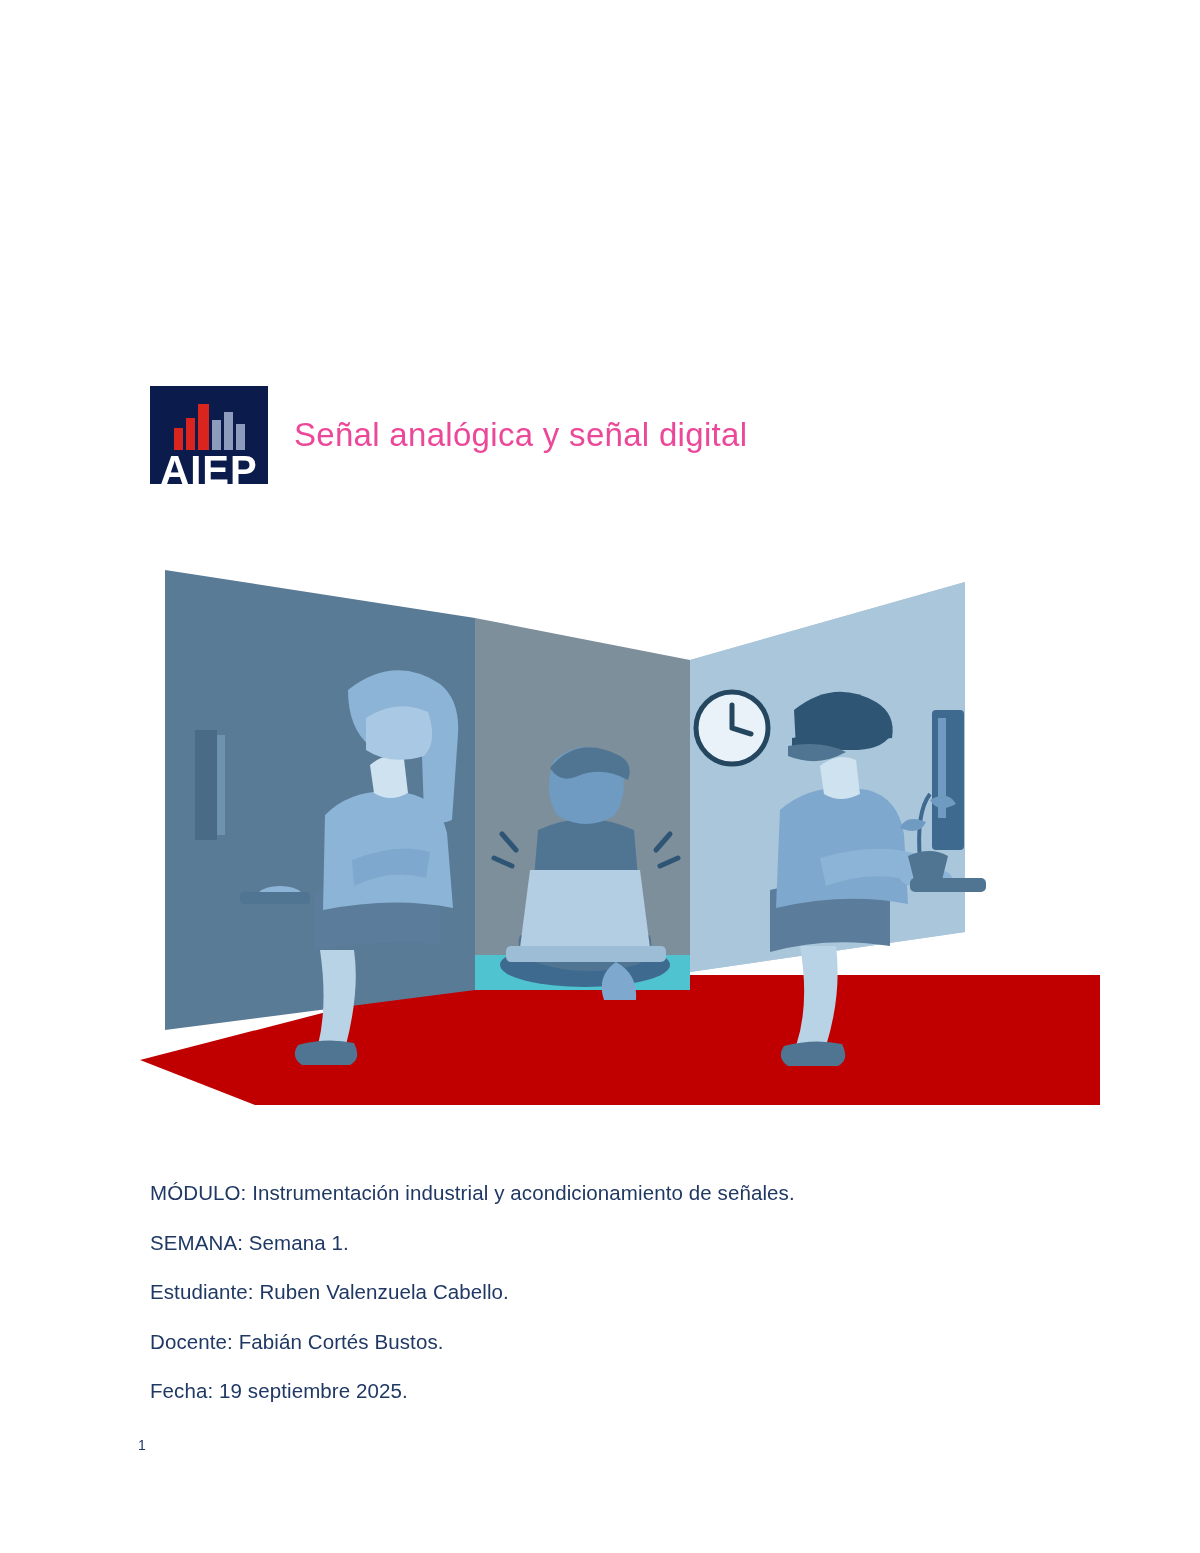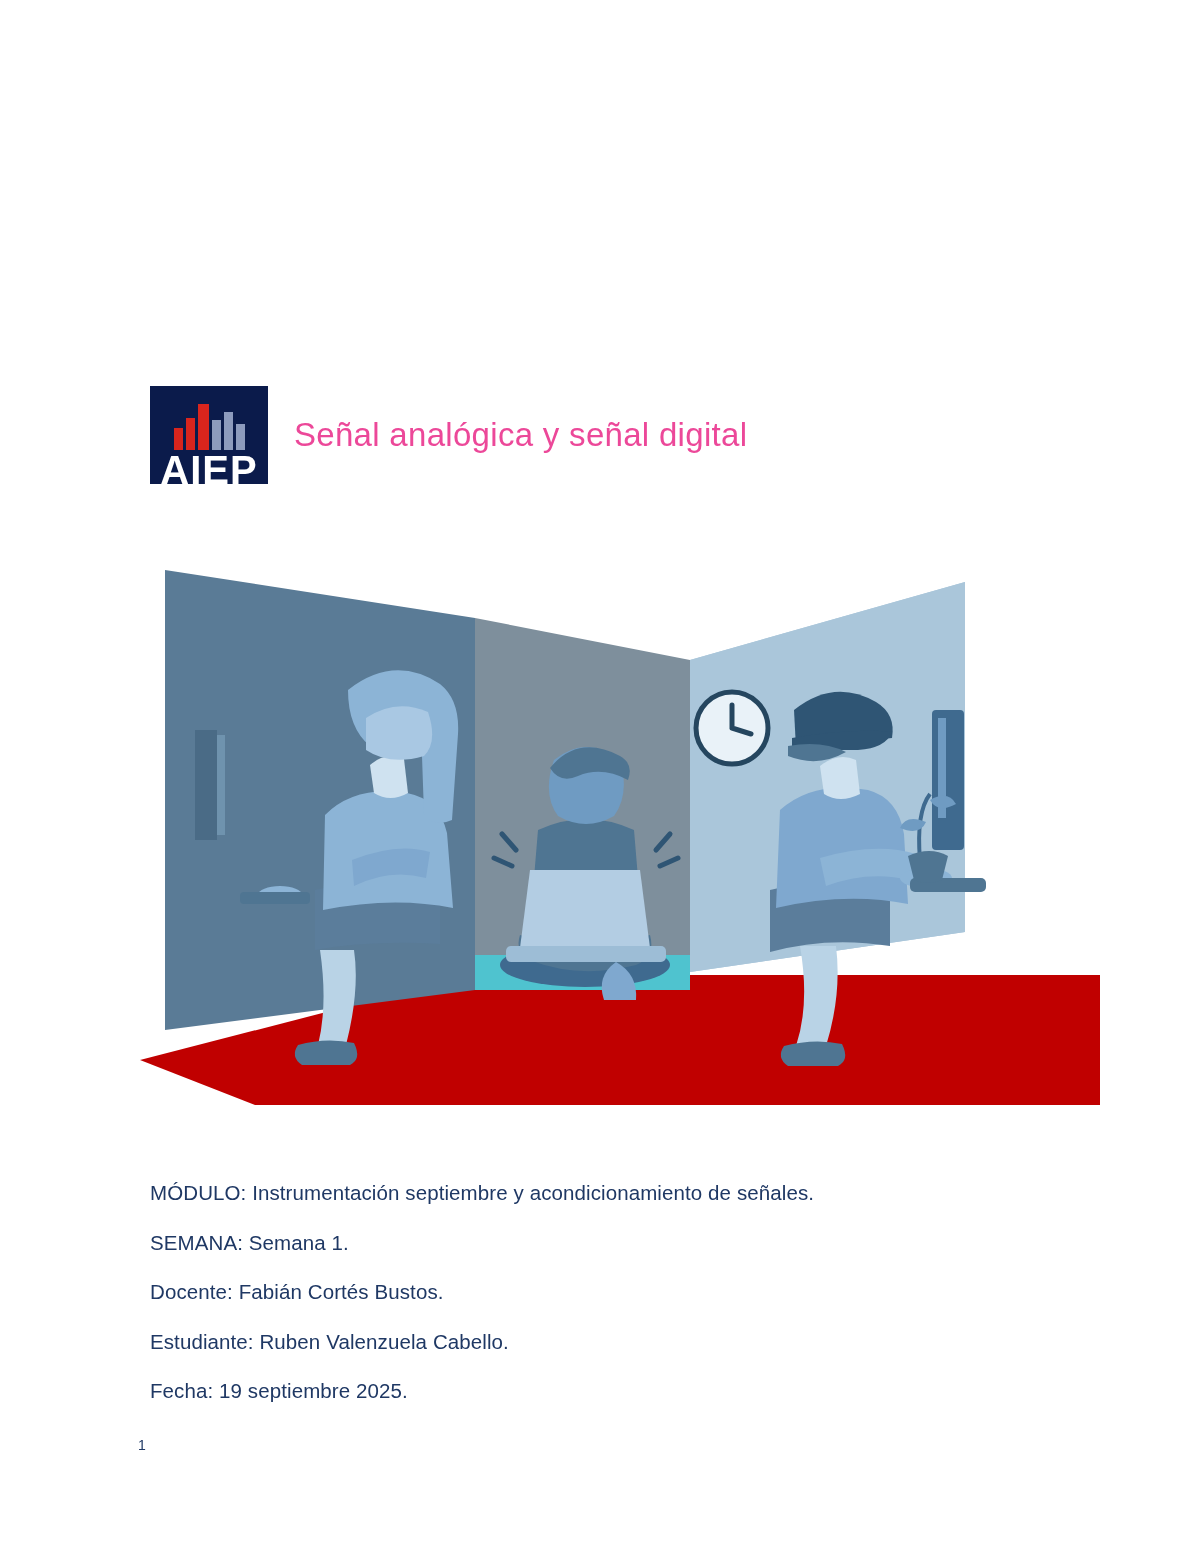--- a/index.html
+++ b/index.html
@@ -224,22 +224,22 @@
 
         <path d="M800 300 q-4 -48 10 -66" stroke="#3f6a8f" stroke-width="4" fill="none"></path>
         <path d="M810 240 q18 -10 26 4 q-18 10 -26 -4 z" fill="#6f9bc2"></path>
         <path d="M806 262 q-20 -8 -26 6 q20 8 26 -6 z" fill="#6f9bc2"></path>
         <path d="M788 296 q22 -10 40 0 l-6 24 q-14 6 -28 0 z" fill="#4f7592"></path>
       </g>
     </svg>
   </div>
 
   <div class="meta">
-    <div class="meta-line">MÓDULO: Instrumentación septiembre y acondicionamiento de señales.</div>
+    <div class="meta-line">MÓDULO: Instrumentación industrial y acondicionamiento de señales.</div>
     <div class="meta-line">SEMANA: Semana 1.</div>
+    <div class="meta-line">Estudiante: Ruben Valenzuela Cabello.</div>
     <div class="meta-line">Docente: Fabián Cortés Bustos.</div>
-    <div class="meta-line">Estudiante: Ruben Valenzuela Cabello.</div>
     <div class="meta-line">Fecha: 19 septiembre 2025.</div>
   </div>
 
   <div class="page-number">1</div>
 
 </div>
 
 </body></html>

